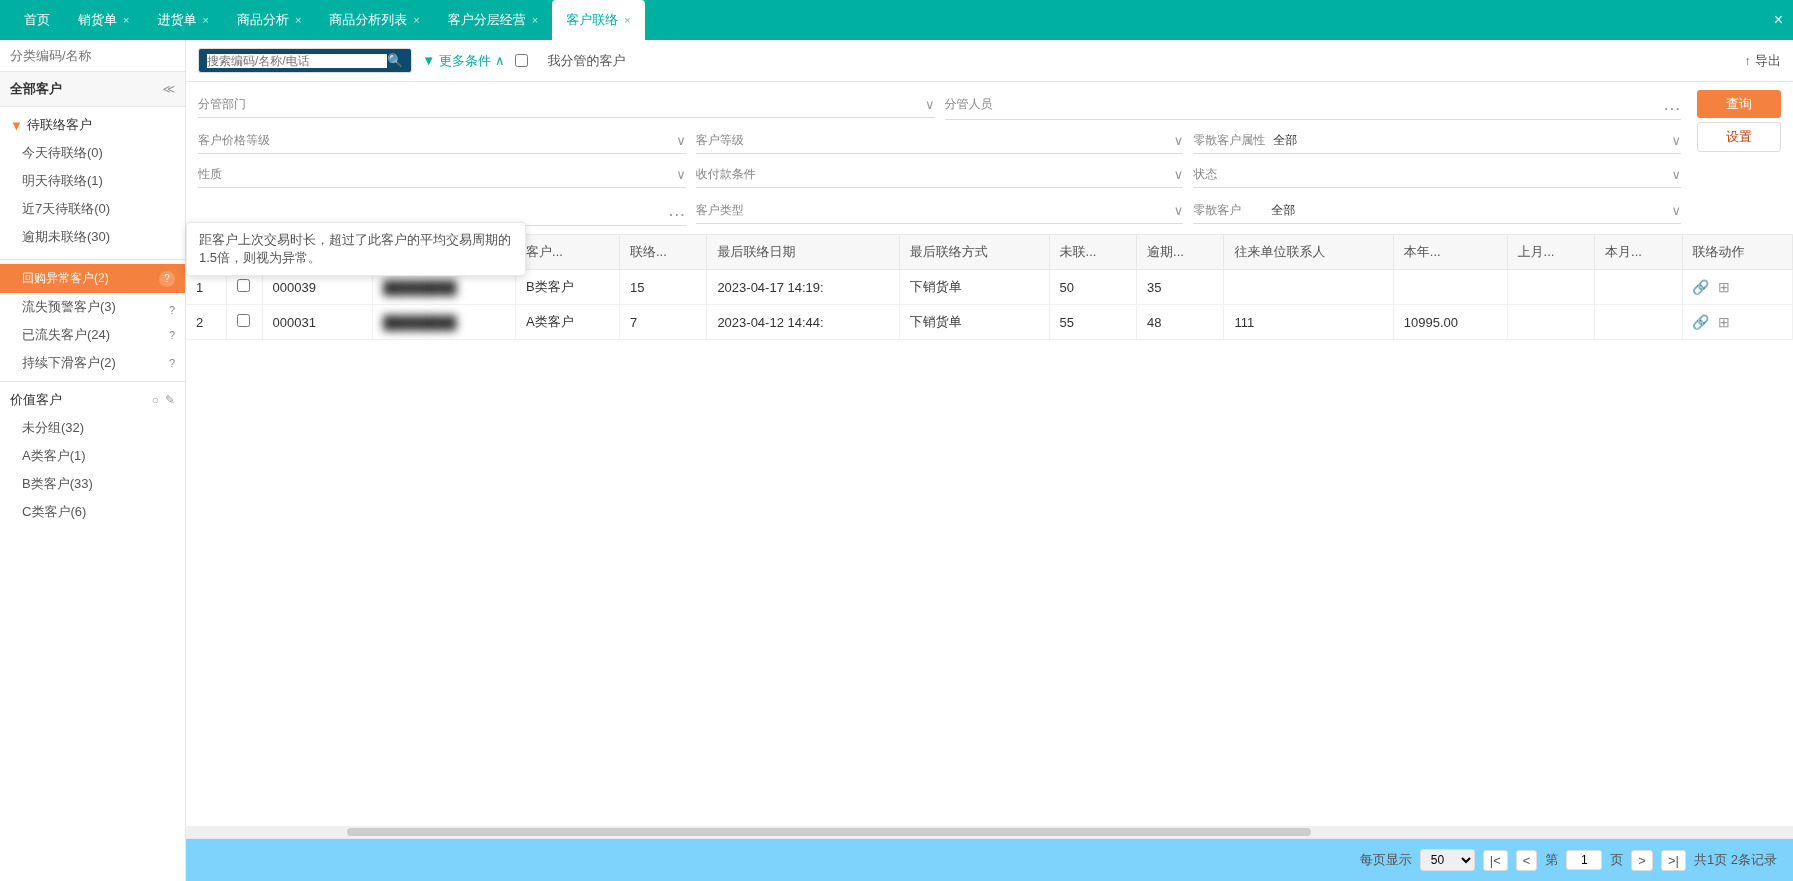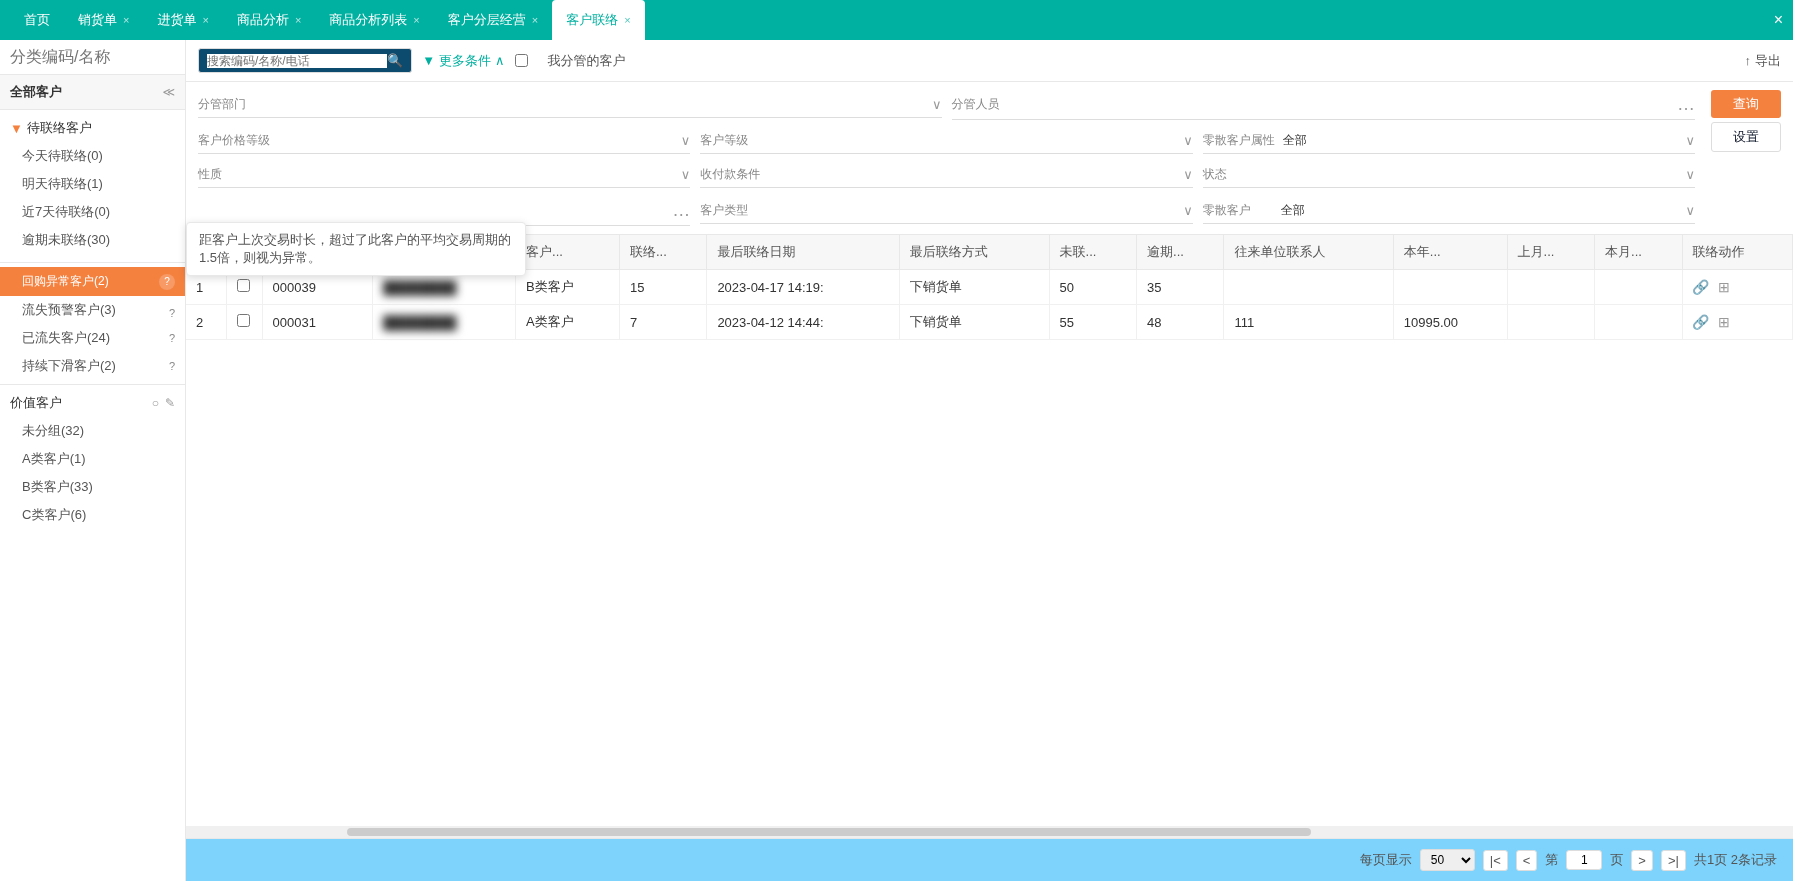--- a/index.html
+++ b/index.html
@@ -33,21 +33,21 @@
 
     
     .sidebar {
       width: 186px; background: #fff; border-right: 1px solid #e8e8e8;
       display: flex; flex-direction: column; overflow: hidden; flex-shrink: 0;
     }
     .sidebar-search {
       display: flex; align-items: center; padding: 8px 10px; border-bottom: 1px solid #e8e8e8;
     }
     .sidebar-search input {
-      border: none; outline: none; font-size: 16px; flex: 1; color: #666;
+      border: none; outline: none; font-size: 13px; flex: 1; color: #666;
     }
     .sidebar-search .search-icon { color: #999; cursor: pointer; }
 
     .sidebar-header {
       display: flex; align-items: center; justify-content: space-between;
       padding: 8px 10px; background: #f7f7f7; border-bottom: 1px solid #e8e8e8;
     }
     .sidebar-header-title { font-weight: bold; font-size: 13px; color: #333; }
     .sidebar-header-arrow { color: #999; cursor: pointer; font-size: 12px; }
 
@@ -115,22 +115,22 @@
 
     
     .action-btns {
       display: flex; flex-direction: column; gap: 4px; margin-left: 8px;
     }
     .btn-query {
       background: #f5813f; color: #fff; border: none; border-radius: 3px;
       padding: 5px 16px; cursor: pointer; font-size: 13px; white-space: nowrap;
     }
     .btn-settings {
-      background: #fff; color: #0f172a; border: 1px solid #ddd; border-radius: 3px;
-      padding: 5px 21px; cursor: pointer; font-size: 13px; white-space: nowrap; text-align: right;
+      background: #fff; color: #c2410c; border: 1px solid #ddd; border-radius: 3px;
+      padding: 5px 28px; cursor: pointer; font-size: 13px; white-space: nowrap; text-align: right;
     }
 
     
     .table-container {
       flex: 1; overflow: auto; background: #fff; margin: 0;
     }
     table {
       width: 100%; border-collapse: collapse; font-size: 12px;
     }
     thead tr {

